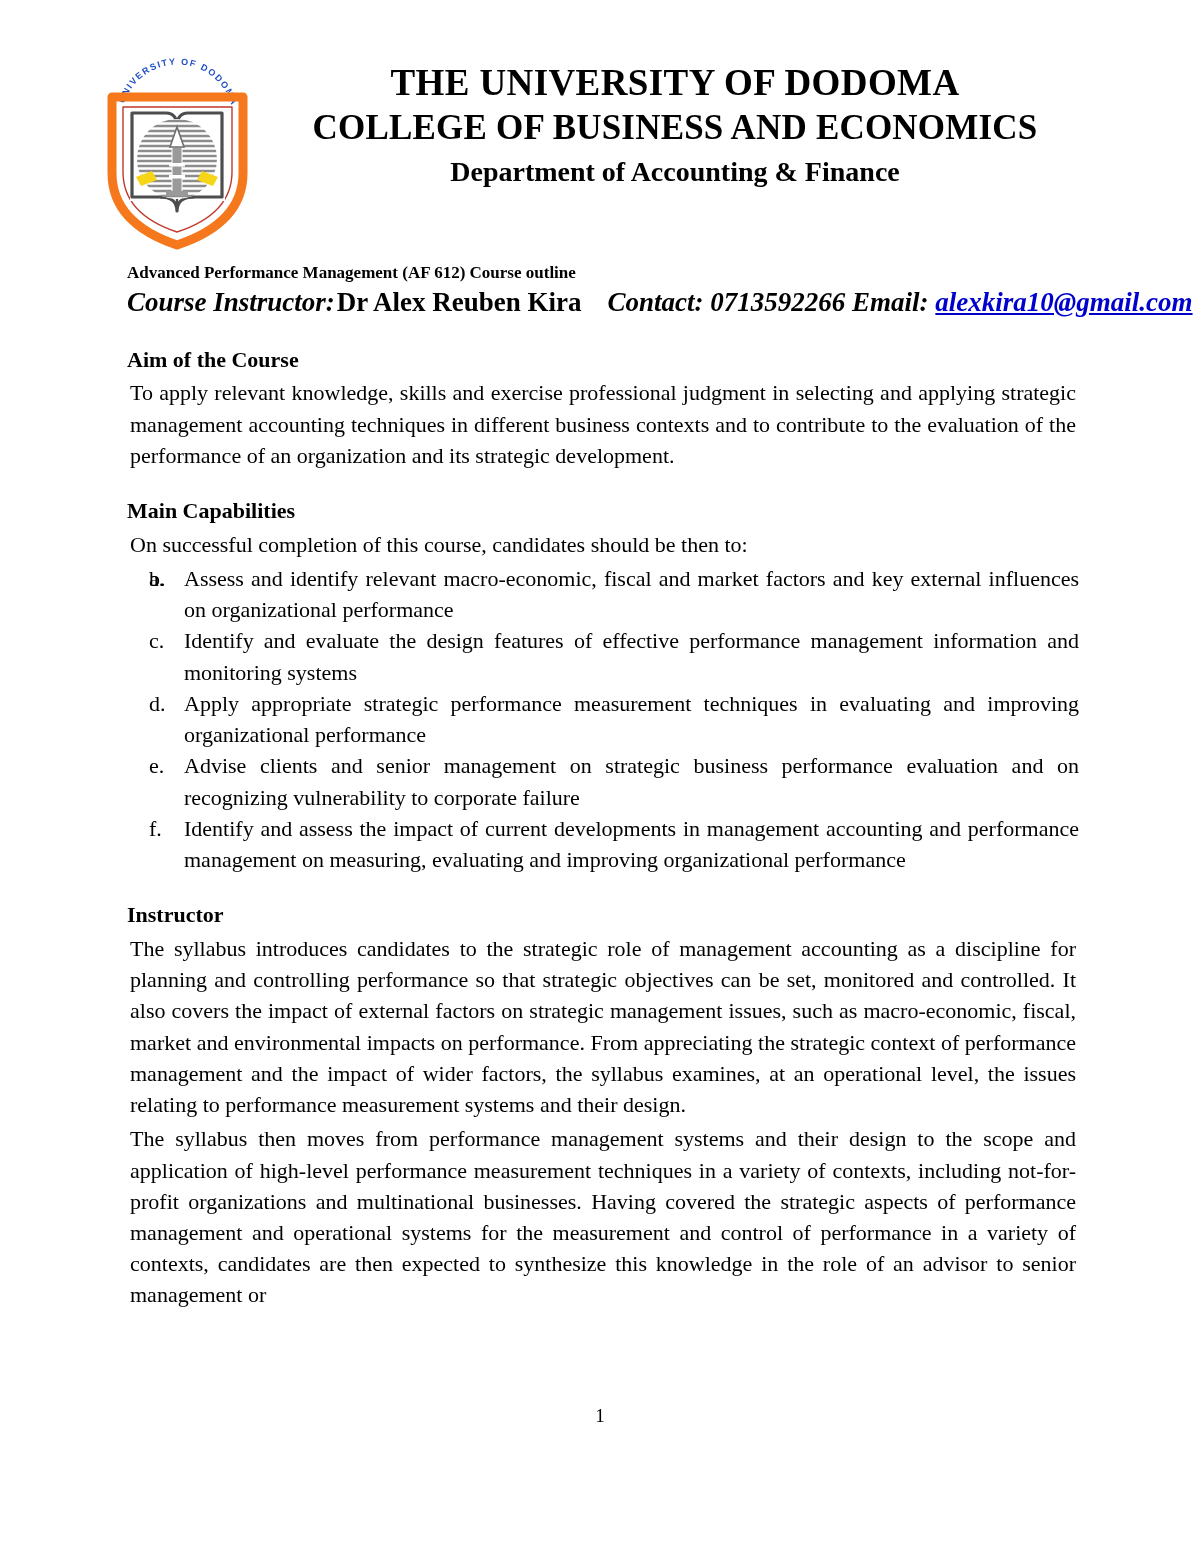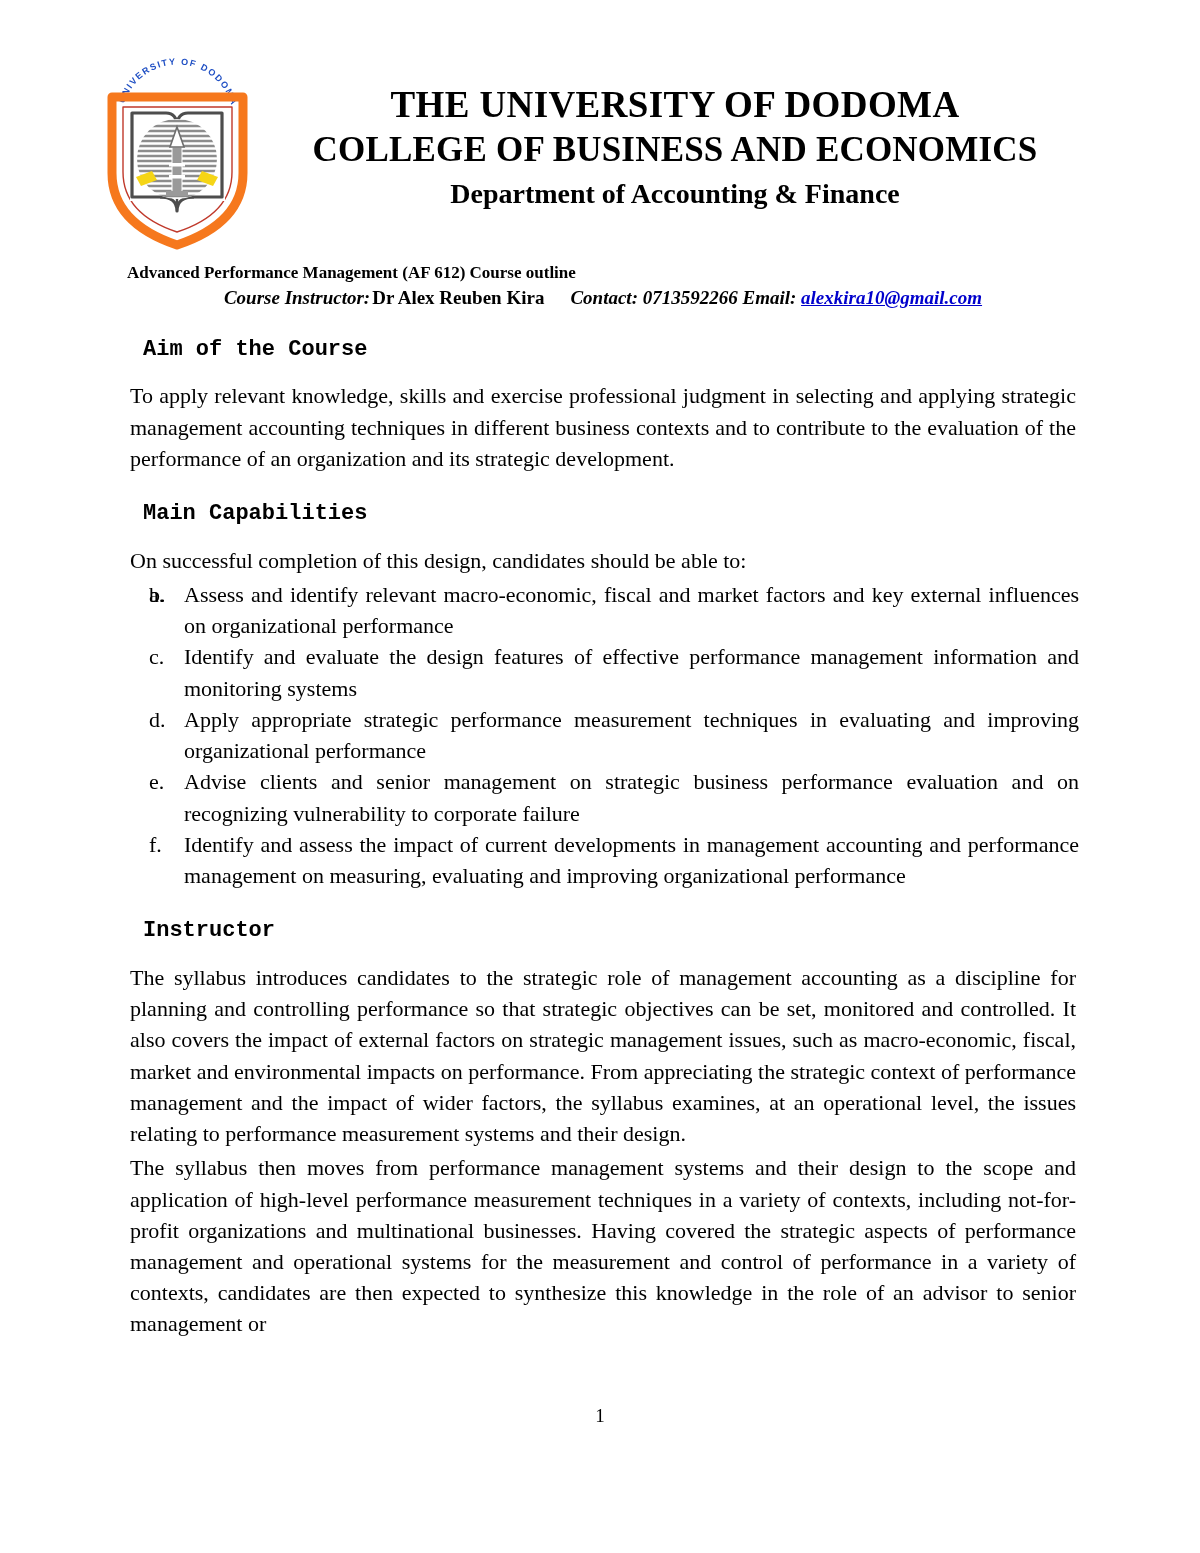--- a/index.html
+++ b/index.html
@@ -32,21 +32,21 @@
   .logo-wrap {
     position: absolute;
     left: 100px;
     top: 0px;
     width: 155px;
     height: 195px;
   }
   .header-text {
     position: absolute;
     left: 260px;
-    top: 30px;
+    top: 8px;
     width: 830px;
     text-align: center;
   }
   .univ-title {
     font-family: "Liberation Serif", "DejaVu Serif", serif;
     font-size: 37px;
     font-weight: bold;
     letter-spacing: 0.4px;
     line-height: 1.06;
     white-space: nowrap;
@@ -75,42 +75,41 @@
     width: 952px;
   }
   .course-title {
     font-size: 17px;
     font-weight: bold;
     line-height: 1.3;
     margin: 0 0 2px 0;
   }
   .instructor-line {
     text-align: center;
-    font-size: 19px;
+    font-size: 27px;
     font-weight: bold;
     line-height: 1.25;
     margin: 0;
     white-space: nowrap;
   }
   .instructor-line .ital { font-style: italic; }
   .instructor-line .name { font-style: normal; padding-left: 2px; }
   .instructor-line .contact { font-style: italic; padding-left: 26px; }
   .email-link {
     color: #0000cc;
     text-decoration: underline;
     font-style: italic;
     font-weight: bold;
   }
 
   .section-head {
     font-size: 22px;
     font-weight: bold;
-    margin: 16px;
+    margin: 0;
     line-height: 1.3;
-    font-family: Liberation Mono, monospace;
   }
   .gap-before { margin-top: 26px; }
   .para {
     font-size: 22px;
     line-height: 1.42;
     text-align: justify;
     margin: 3px;
     text-justify: inter-word;
   }
   .para.nojust { text-align: left; }
@@ -236,21 +235,21 @@
       <span class="ital">Course Instructor:</span><span class="name">Dr Alex Reuben Kira</span><span class="contact">Contact:</span><span class="ital">&nbsp;</span><span class="ital">0713592266</span><span class="ital">&nbsp;</span><span class="ital">Email:</span><span class="ital">&nbsp;</span><a class="email-link" href="#">alexkira10@gmail.com</a>
     </div>
 
     <div class="gap-before">
       <div class="section-head">Aim of the Course</div>
       <p class="para">To apply relevant knowledge, skills and exercise professional judgment in selecting and applying strategic management accounting techniques in different business contexts and to contribute to the evaluation of the performance of an organization and its strategic development.</p>
     </div>
 
     <div class="gap-before">
       <div class="section-head">Main Capabilities</div>
-      <p class="para nojust">On successful completion of this design, candidates should be able to:</p>
+      <p class="para nojust">On successful completion of this course, candidates should be then to:</p>
       <ol class="caps">
         <li>
           <span class="marker">a.</span>
         </li>
         <li>
           <span class="marker">b.</span>
           <span>Assess and identify relevant macro-economic, fiscal and market factors and key external influences on organizational performance</span>
         </li>
         <li>
           <span class="marker">c.</span>

